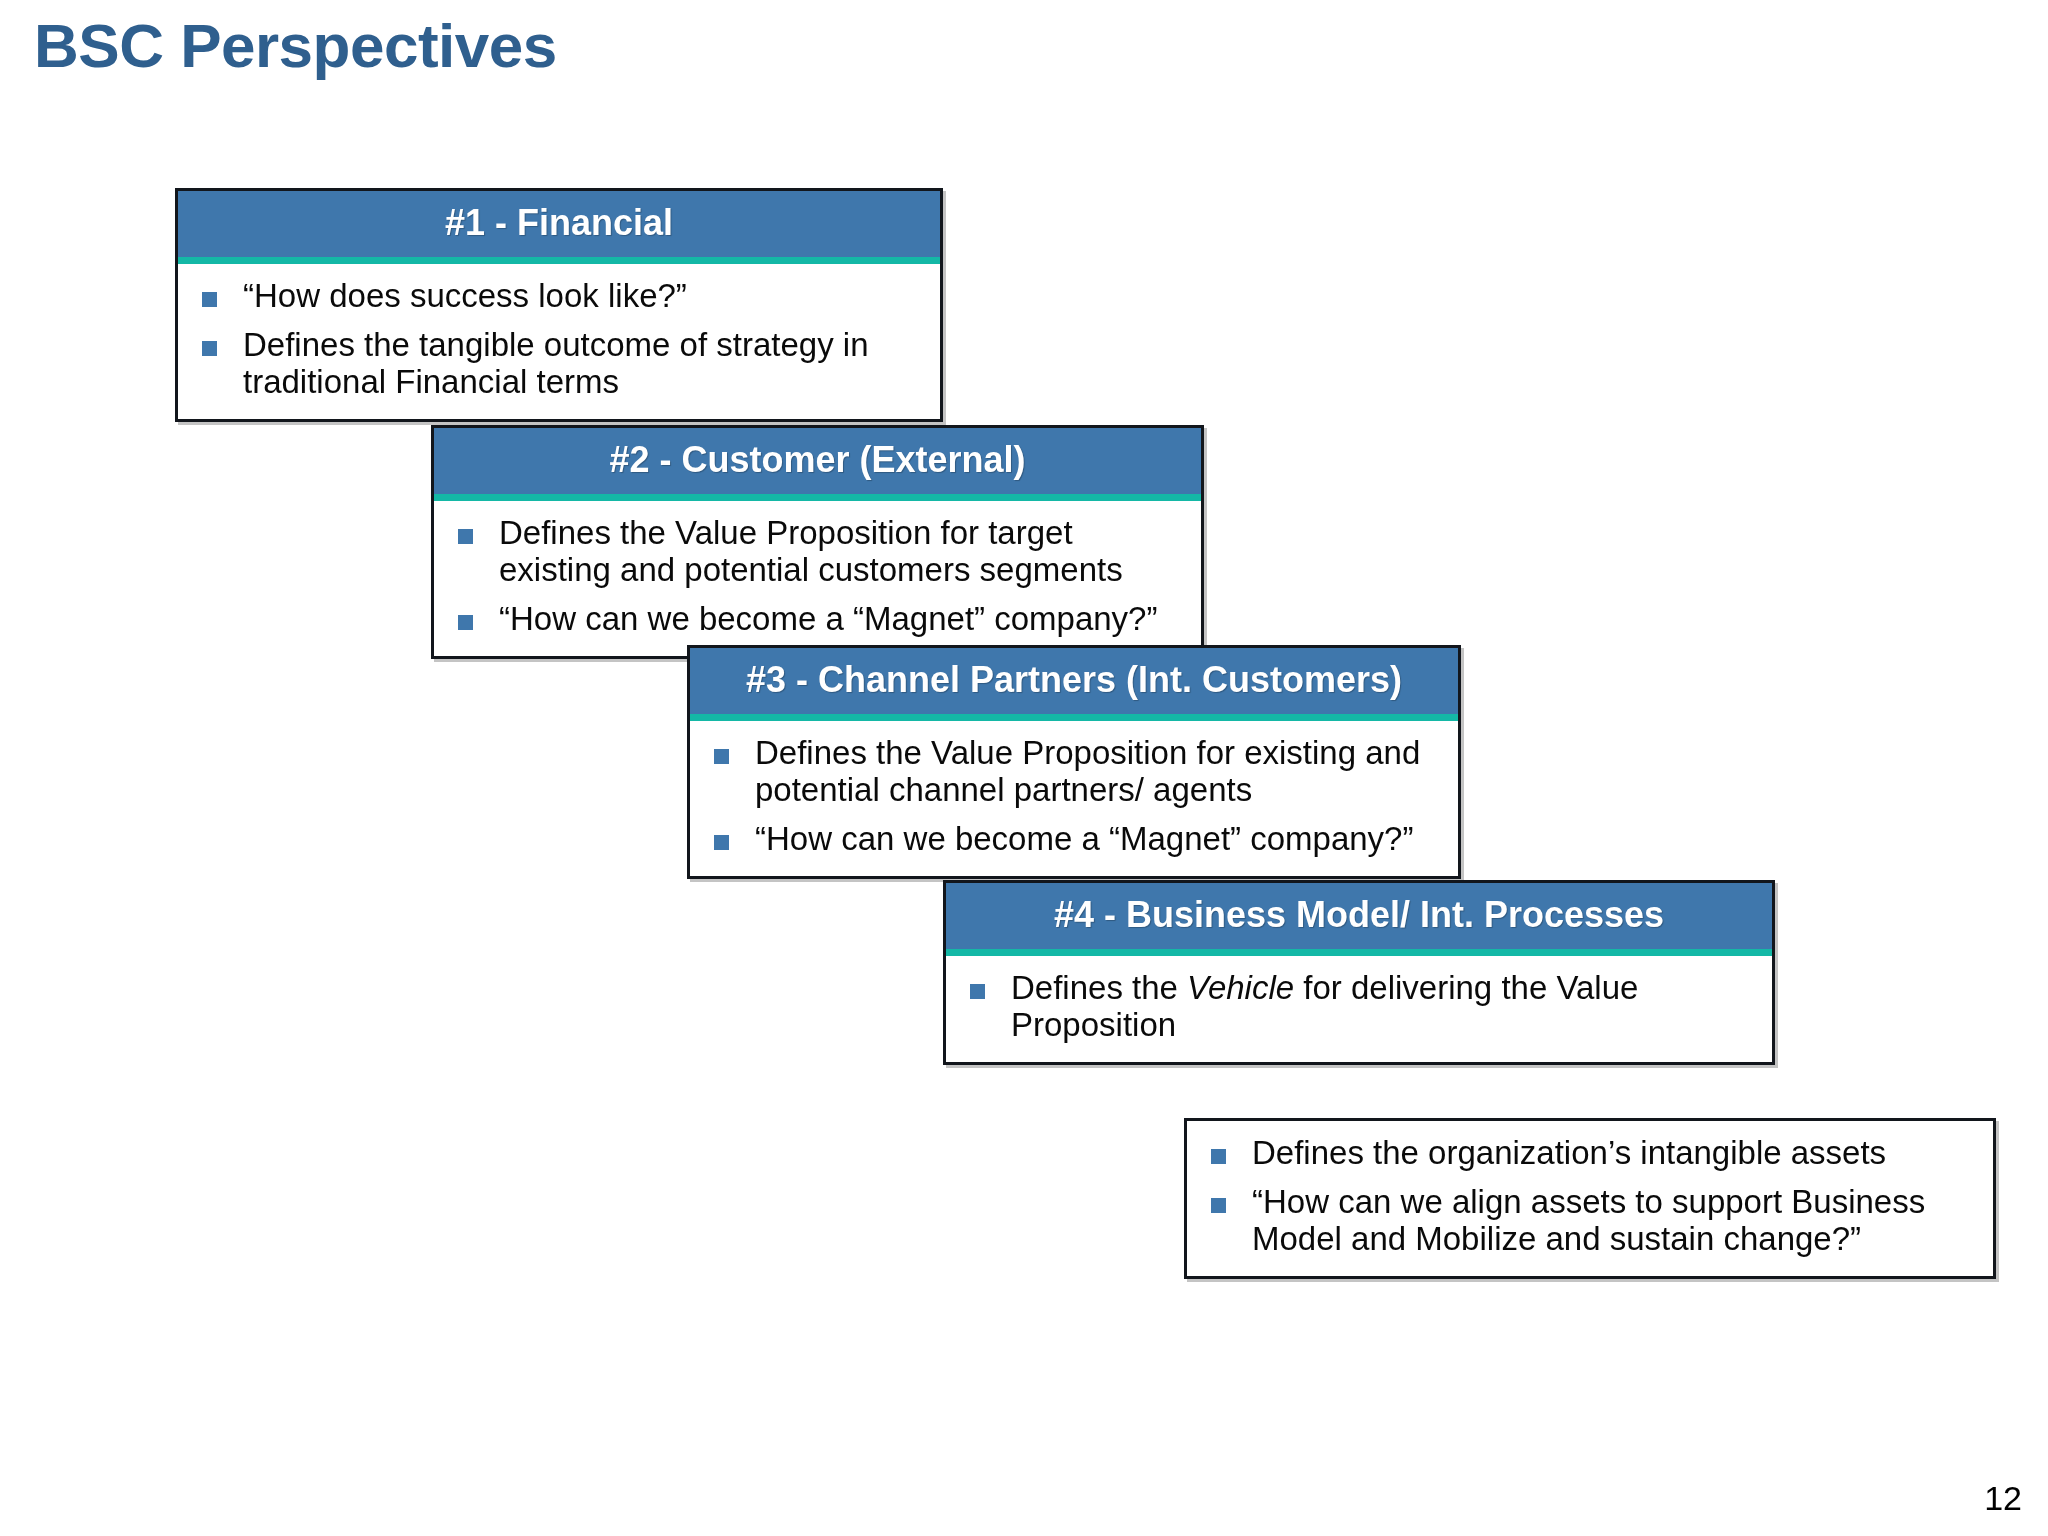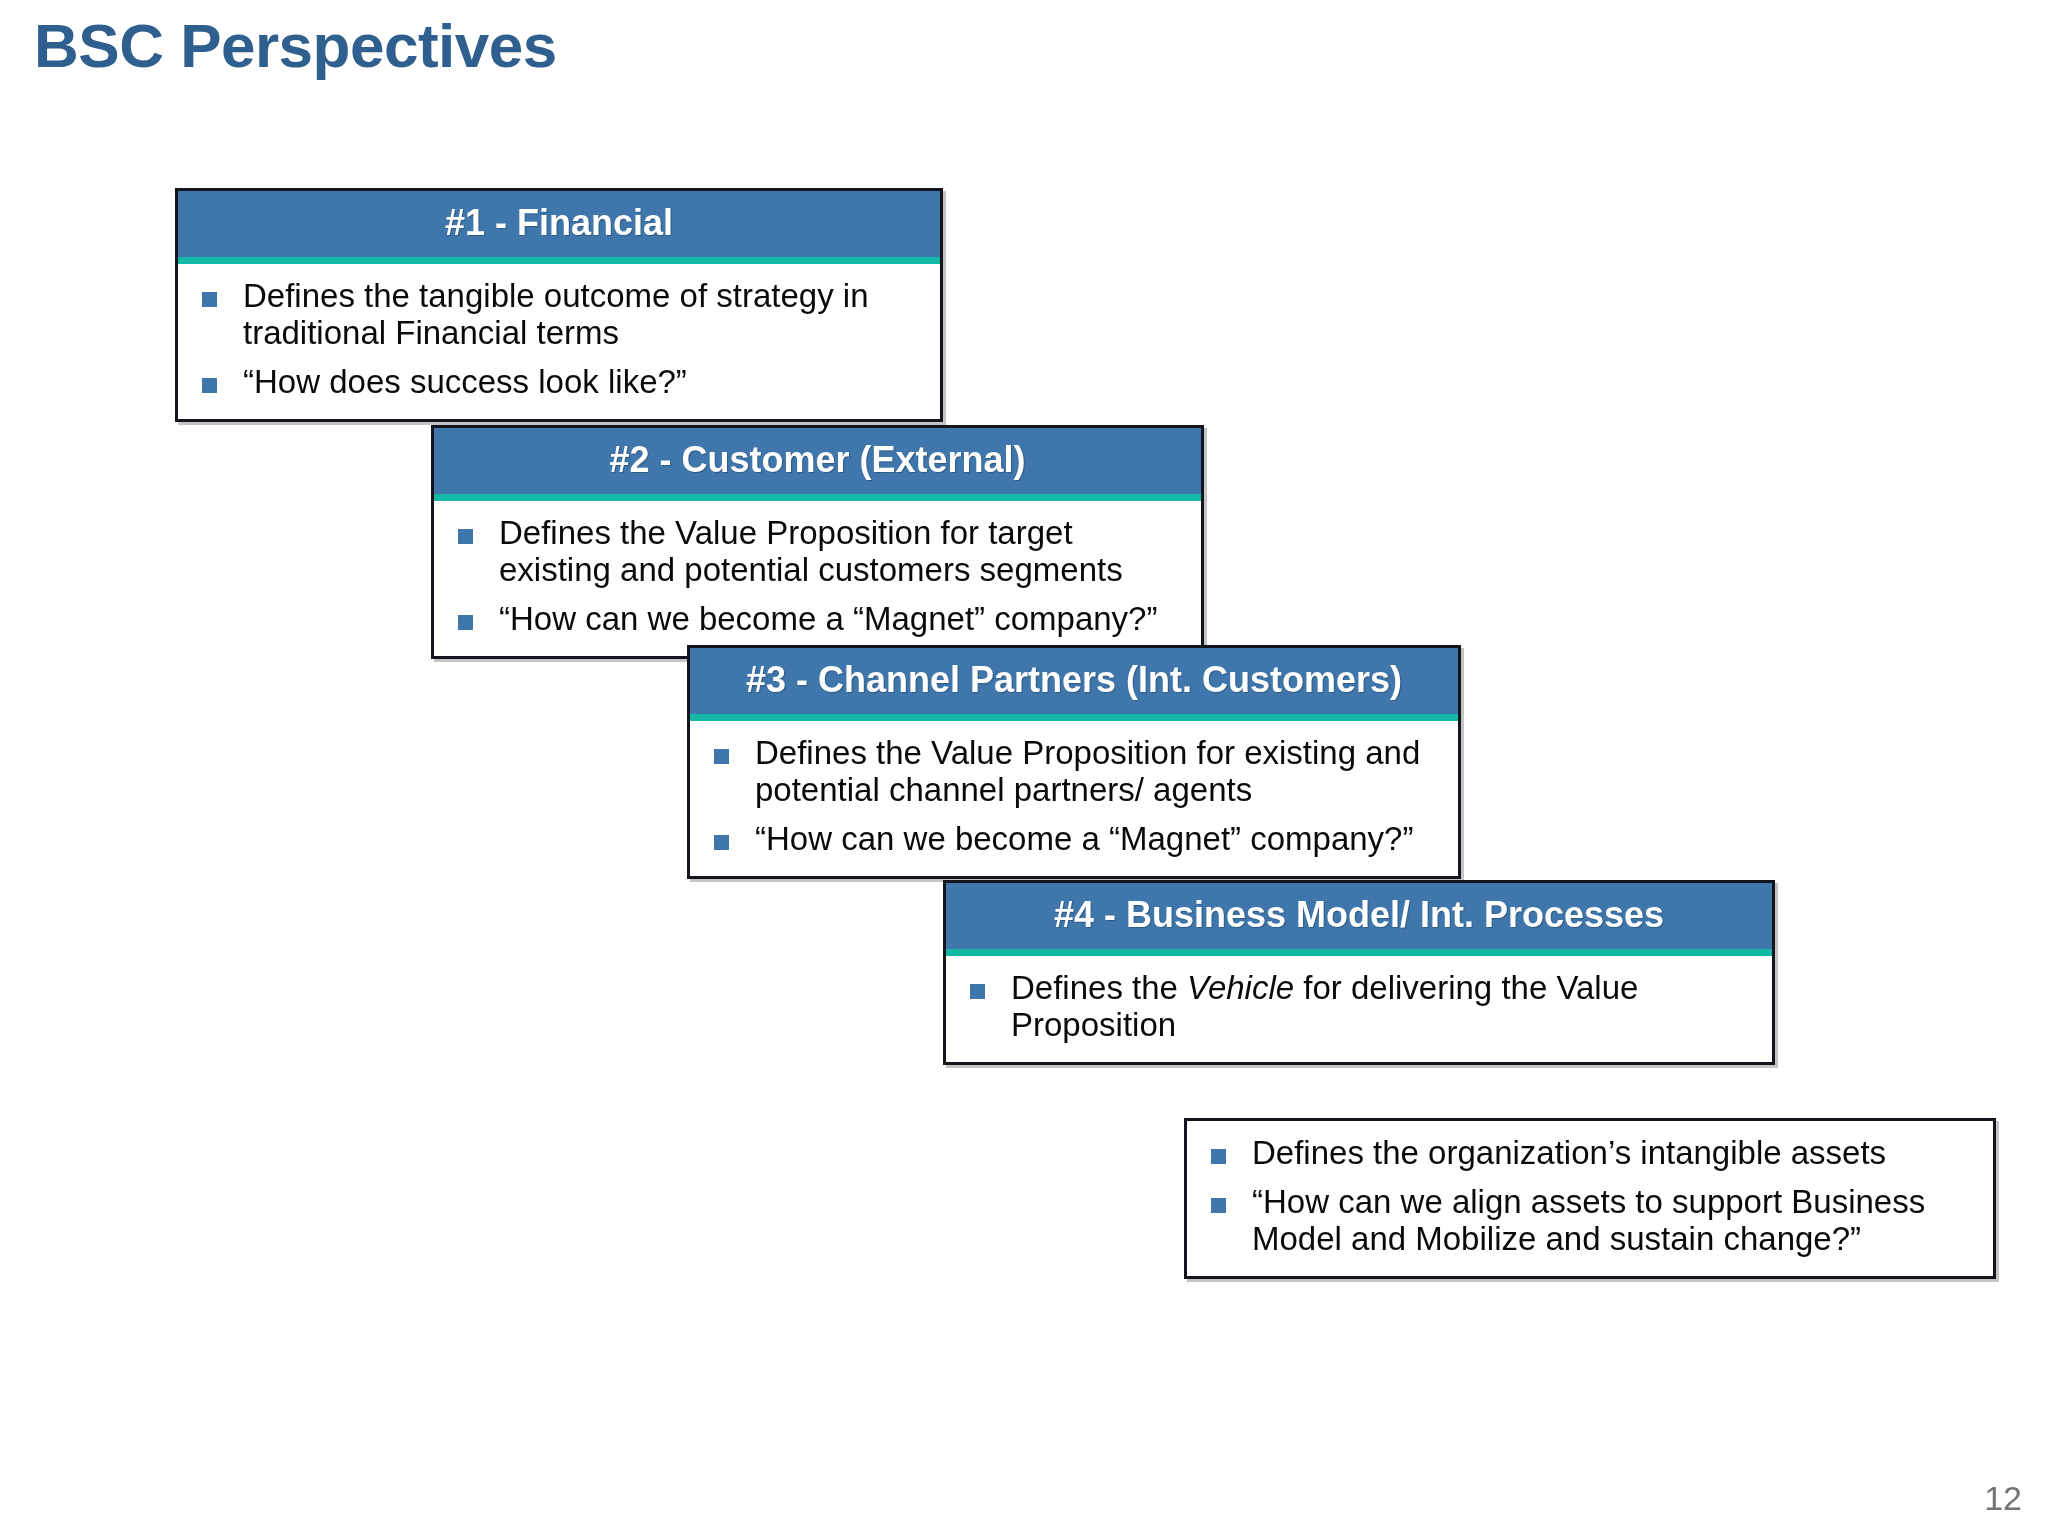--- a/index.html
+++ b/index.html
@@ -87,41 +87,41 @@
   #box-3 { left: 687px;  top: 645px;  width: 774px; }
   #box-4 { left: 943px;  top: 880px;  width: 832px; }
   #box-5 { left: 1184px; top: 1118px; width: 812px; }
 
   
   #page-number {
     position: absolute;
     right: 26px;
     bottom: 18px;
     font-size: 34px;
-    color: #737373;
+    color: #000000;
     font-weight: normal;
   }
 </style>
 </head>
 <body>
 
 <div id="slide">
 
   <div id="slide-title">BSC Perspectives</div>
 
   <div class="persp-box" id="box-1">
     <div class="persp-header">#1 - Financial</div>
     <div class="persp-body">
       <div class="bullet-row">
         <span class="bullet-marker"></span>
-        <span class="bullet-text">Defines the tangible outcome of strategy in traditional Financial terms</span>
+        <span class="bullet-text">“How does success look like?”</span>
       </div>
       <div class="bullet-row">
         <span class="bullet-marker"></span>
-        <span class="bullet-text">“How does success look like?”</span>
+        <span class="bullet-text">Defines the tangible outcome of strategy in traditional Financial terms</span>
       </div>
     </div>
   </div>
 
   <div class="persp-box" id="box-2">
     <div class="persp-header">#2 - Customer (External)</div>
     <div class="persp-body">
       <div class="bullet-row">
         <span class="bullet-marker"></span>
         <span class="bullet-text">Defines the Value Proposition for target existing and potential customers segments</span>

